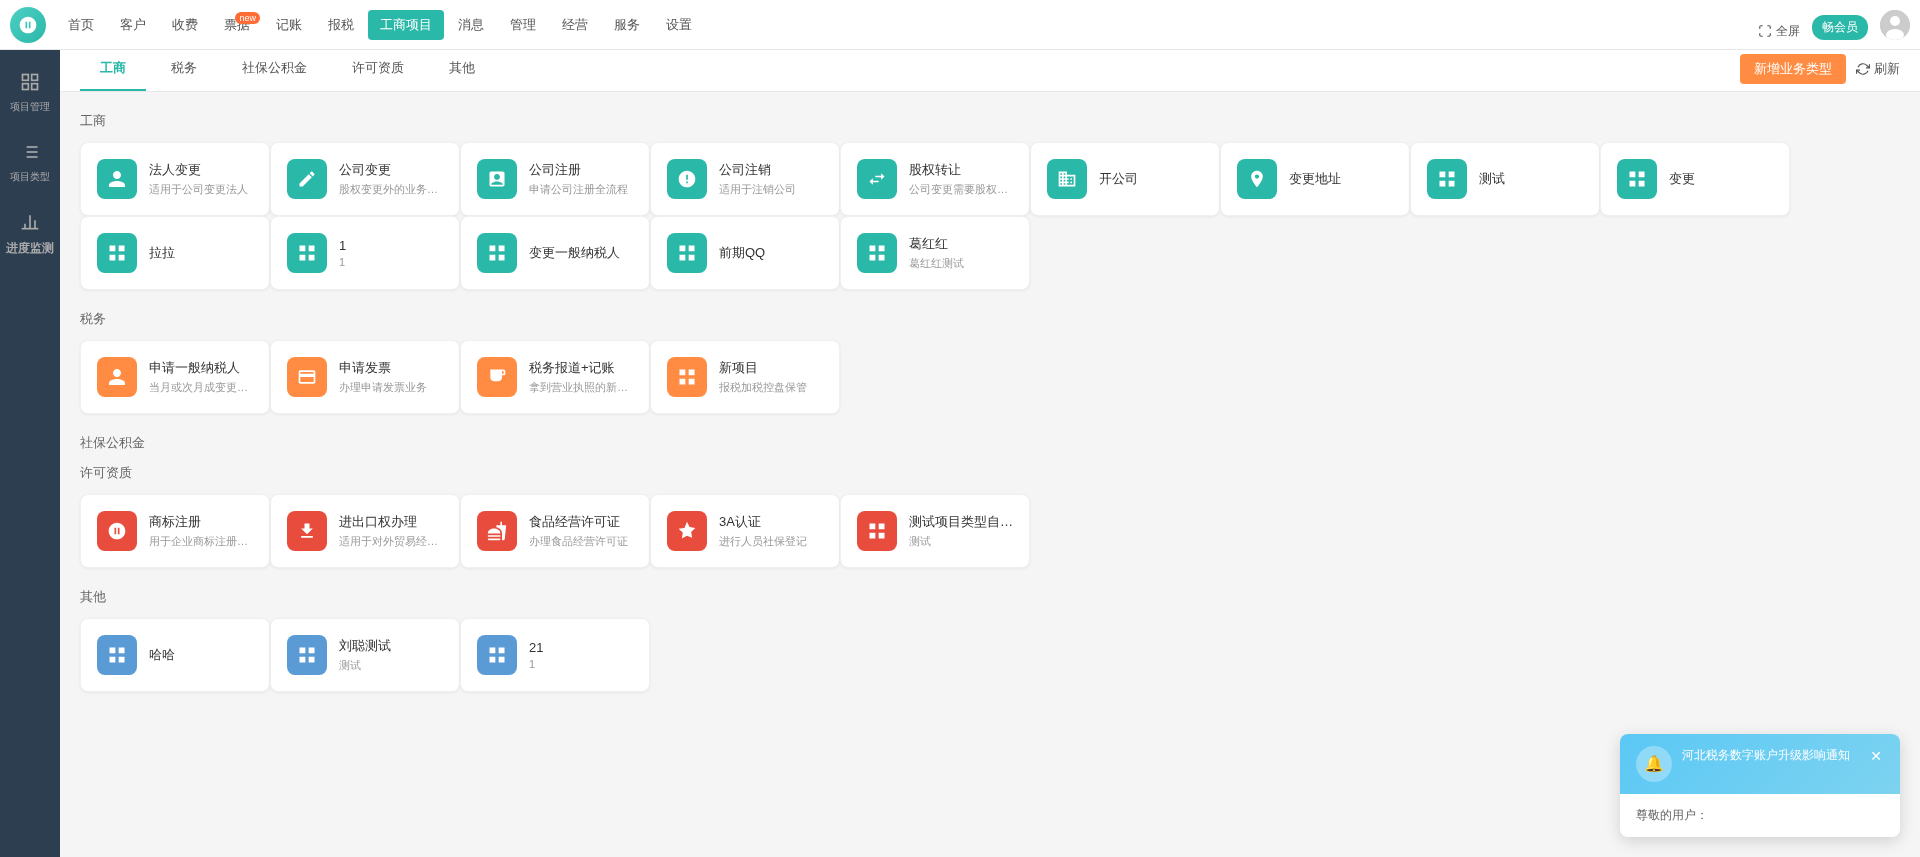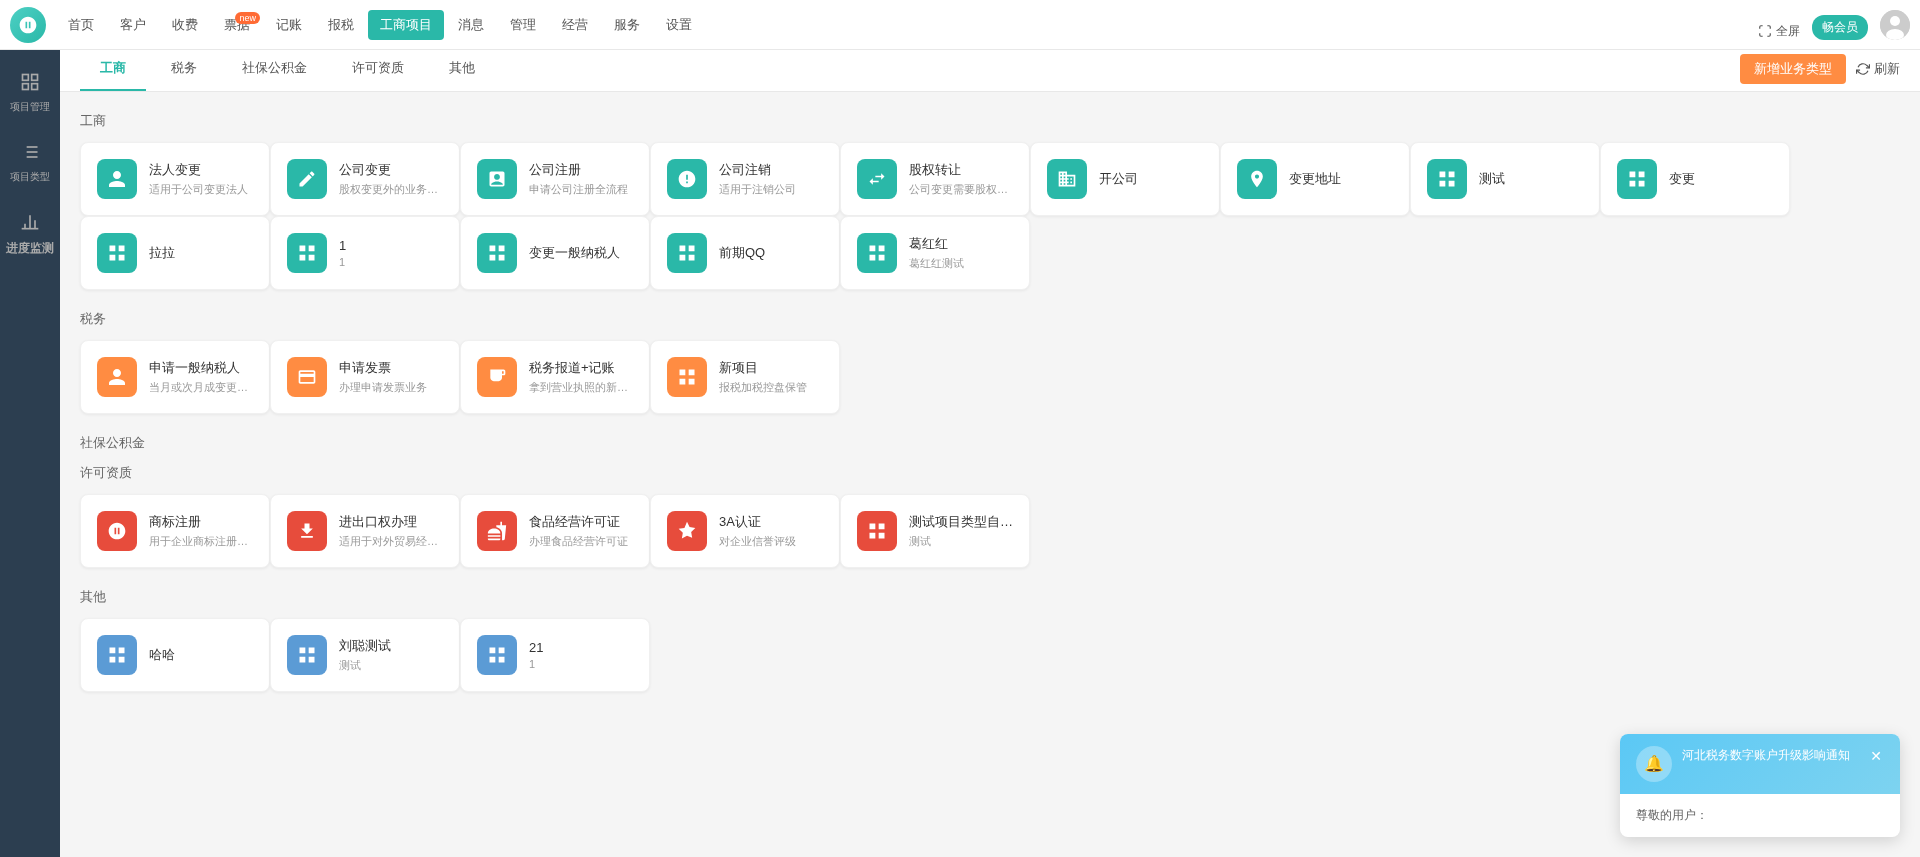--- a/index.html
+++ b/index.html
@@ -613,21 +613,21 @@
       </div>
     </div>
         <div class="card">
       <div class="card-icon" style="background:#e74c3c">
         <svg width="20" height="20" viewBox="0 0 24 24" fill="white">
               <path d="M12 1l3.09 6.26L22 8.27l-5 4.87 1.18 6.88L12 17.77l-6.18 3.25L7 14.14 2 9.27l6.91-1.01L12 1z"></path>
             </svg>
       </div>
       <div class="card-text">
         <div class="card-title">3A认证</div>
-        <div class="card-desc">对企业信誉评级</div>
+        <div class="card-desc">进行人员社保登记</div>
       </div>
     </div>
         <div class="card">
       <div class="card-icon" style="background:#e74c3c">
         <svg width="20" height="20" viewBox="0 0 24 24" fill="white">
               <path d="M3 3h7v7H3zm0 11h7v7H3zm11-11h7v7h-7zm0 11h7v7h-7z"></path>
             </svg>
       </div>
       <div class="card-text">
         <div class="card-title">测试项目类型自定义</div>

